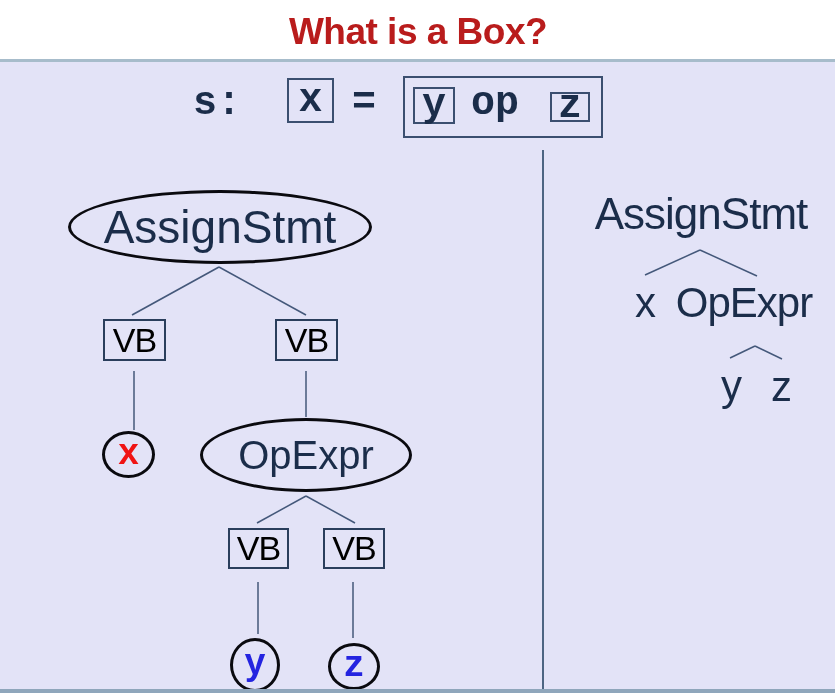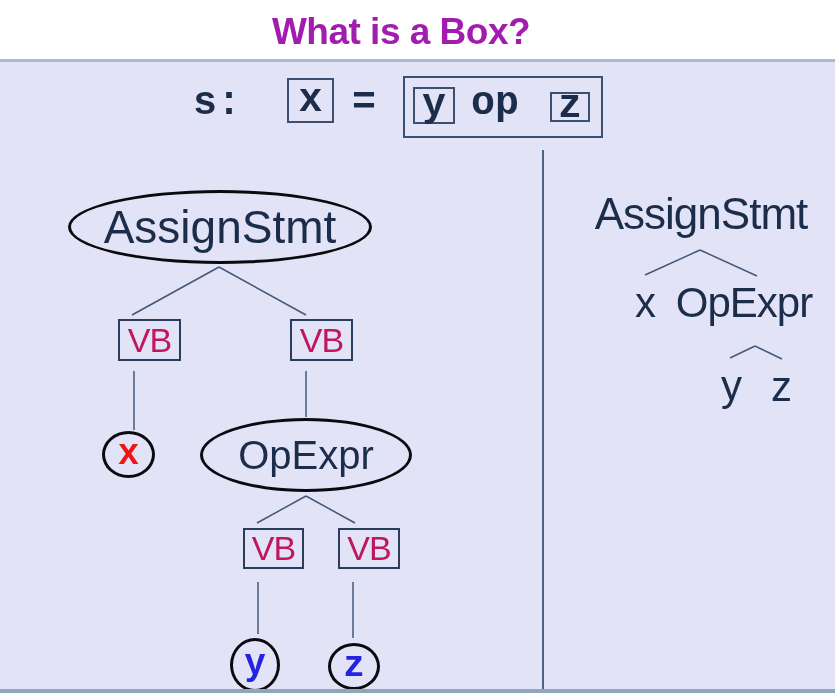--- a/index.html
+++ b/index.html
@@ -9,22 +9,22 @@
     background:#e3e3f7;
     overflow:hidden;
     font-family:"Liberation Sans", sans-serif;
   }
   
   .title-band{
     position:absolute;left:0;top:0;width:835px;height:59px;
     background:#ffffff;
   }
   .slide-title{
-    position:absolute;left:401px;top:11px;transform:translateX(-50%);
-    font-size:37px;font-weight:bold;color:#a21caf;white-space:nowrap;
+    position:absolute;left:418px;top:11px;transform:translateX(-50%);
+    font-size:37px;font-weight:bold;color:#b91c1c;white-space:nowrap;
     letter-spacing:-0.5px;
   }
   .title-separator{
     position:absolute;left:0;top:59px;width:835px;height:3px;
     background:#a7bccb;
   }
   .bottom-border{
     position:absolute;left:0;top:689px;width:835px;height:4px;
     background:#8fa6bb;
   }
@@ -46,22 +46,22 @@
   }
   
   .ellipse-node{
     position:absolute;border:3px solid #0a0a0f;border-radius:50%;
     display:flex;align-items:center;justify-content:center;
     box-sizing:border-box;color:#1b2d4a;
   }
   .rect-node{
     position:absolute;border:2px solid #2a3e5c;
     display:flex;align-items:center;justify-content:center;
-    box-sizing:border-box;color:#be185d;
-    font-size:34px;letter-spacing:-1px;margin-left:15px;
+    box-sizing:border-box;color:#000000;
+    font-size:34px;letter-spacing:-1px;
   }
   .circle-node{
     position:absolute;border:3px solid #0a0a0f;border-radius:50%;
     display:flex;align-items:center;justify-content:center;
     box-sizing:border-box;
     font-family:"Liberation Mono", monospace;font-size:36px;
     line-height:1;font-weight:600;
   }
   .leaf-red{color:#f01414;}
   .leaf-blue{color:#2424e0;}

